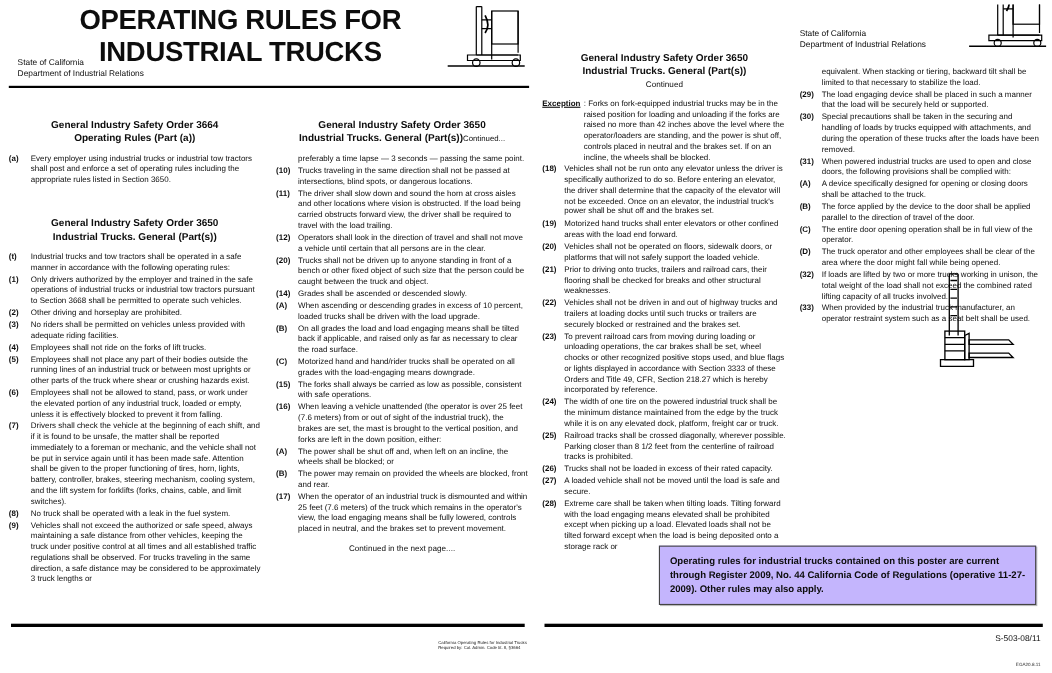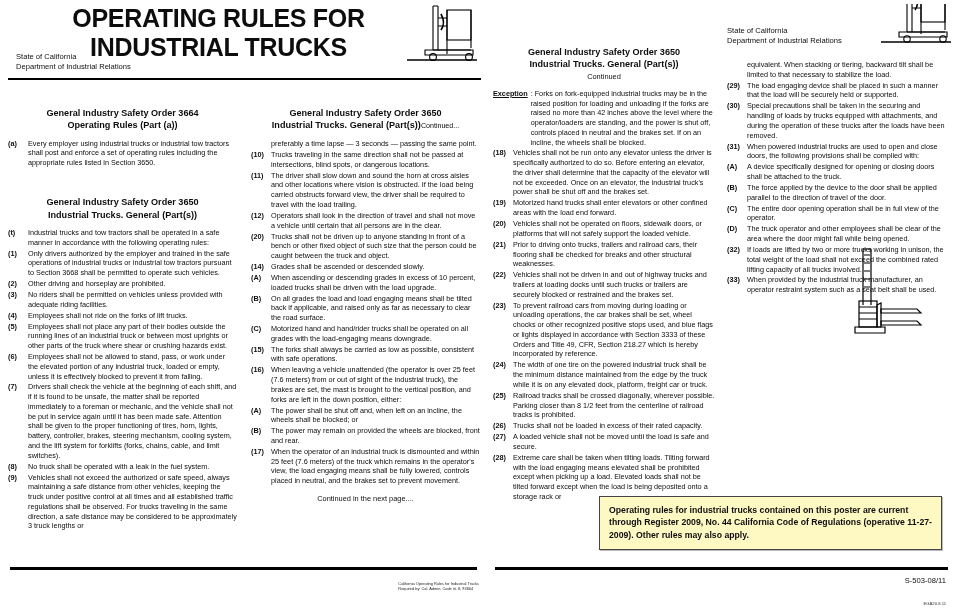--- a/index.html
+++ b/index.html
@@ -157,21 +157,21 @@
     color: #333;
   }
 
   
   .notice {
     position: absolute;
     left: 112px;
     right: 14px;
     bottom: 62px;
     border: 1px solid #444;
-    background: #fef9c3;
+    background: #c4b5fd;
     padding: 7px 9px 8px 9px;
     font-size: 8.7px;
     font-weight: bold;
     line-height: 1.42;
     box-shadow: 1px 1px 0 #bbb;
   }
 
   
   .forklift-art {
     position: absolute;

